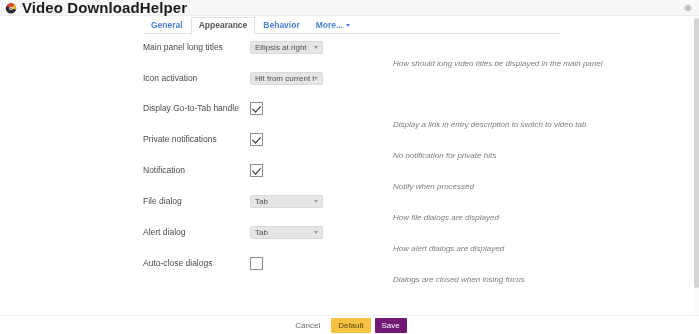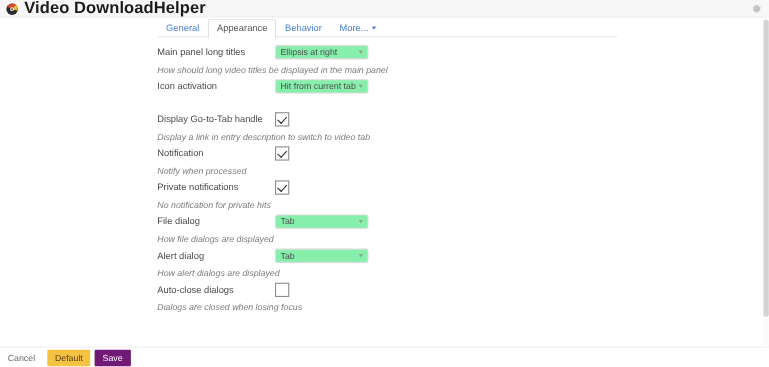--- a/index.html
+++ b/index.html
@@ -75,20 +75,21 @@
     color: #4a80d6;
     padding: 2px 7px 3px 7px;
     line-height: 11px;
     white-space: nowrap;
     position: relative;
     z-index: 2;
     border: 1px solid transparent;
     border-bottom: none;
     background: transparent;
     cursor: pointer;
+    font-weight: bold;
   }
   .tab.active {
     color: #555;
     background: #ffffff;
     border: 1px solid #e2e2e2;
     border-bottom: 1px solid #ffffff;
     border-radius: 2px 2px 0 0;
     margin-bottom: -1px;
   }
   .tab-caret {
@@ -130,34 +131,35 @@
     top: 4px;
     width: 100px;
     font-size: 8.5px;
     color: #4b4b4b;
     line-height: 11px;
   }
   .control-col {
     margin-left: 107px;
   }
   .hint {
+    margin-left: 250px;
     margin-top: 1px;
     font-size: 8px;
     font-style: italic;
     color: #7d7d7d;
     line-height: 11px;
   }
 
   
   .select {
-    width: 85px;
+    width: 73px;
     height: 13px;
     border: 1px solid #dadada;
     border-radius: 2px;
-    background: #86efac;
+    background: #e5e5e5;
     display: flex;
     align-items: center;
     padding: 0 4px;
     box-sizing: border-box;
     font-size: 8px;
     color: #4e4e4e;
     position: relative;
     cursor: pointer;
   }
   .select-value {
@@ -197,21 +199,21 @@
 
   
   .footer {
     position: absolute;
     left: 0; right: 0; bottom: 0;
     height: 19px;
     background: #ffffff;
     border-top: 1px solid #f0f0f0;
     display: flex;
     align-items: center;
-    justify-content: flex-start;
+    justify-content: center;
     padding-right: 4px;
     box-sizing: border-box;
     gap: 4px;
   }
   .btn {
     font-size: 8px;
     line-height: 11px;
     padding: 2px 7px;
     border: none;
     border-radius: 1px;
@@ -312,37 +314,37 @@
       <div class="row-label">Display Go-to-Tab handle</div>
       <div class="row-main">
         <div class="control-col">
           <div class="checkbox checked"></div>
         </div>
       </div>
       <div class="hint">Display a link in entry description to switch to video tab</div>
     </div>
 
     <div class="row">
+      <div class="row-label">Private notifications</div>
+      <div class="row-main">
+        <div class="control-col">
+          <div class="checkbox checked"></div>
+        </div>
+      </div>
+      <div class="hint">No notification for private hits</div>
+    </div>
+
+    <div class="row">
       <div class="row-label">Notification</div>
       <div class="row-main">
         <div class="control-col">
           <div class="checkbox checked"></div>
         </div>
       </div>
       <div class="hint">Notify when processed</div>
-    </div>
-
-    <div class="row">
-      <div class="row-label">Private notifications</div>
-      <div class="row-main">
-        <div class="control-col">
-          <div class="checkbox checked"></div>
-        </div>
-      </div>
-      <div class="hint">No notification for private hits</div>
     </div>
 
     <div class="row">
       <div class="row-label">File dialog</div>
       <div class="row-main">
         <div class="control-col">
           <div class="select">
             <span class="select-value">Tab</span>
             <span class="select-caret"></span>
           </div>

